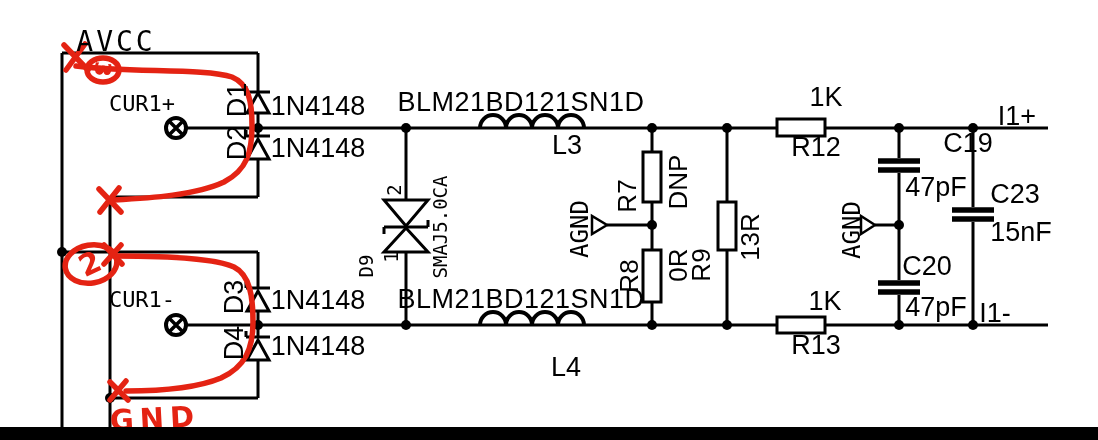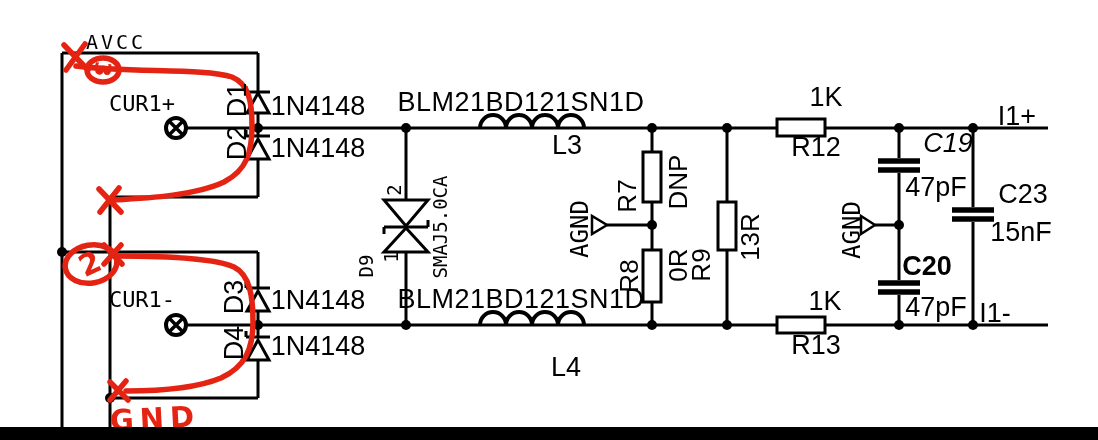--- a/index.html
+++ b/index.html
@@ -7,21 +7,21 @@
          font-family:"Liberation Sans",sans-serif;}
   #wires{position:absolute;left:0;top:0;}
   .lbl{position:absolute;white-space:nowrap;color:#000;transform:translate(-50%,-50%);
        font-family:"Liberation Sans",sans-serif;font-size:27px;line-height:1;}
   .mono{font-family:"DejaVu Sans Mono",monospace;}
   .rot{transform:translate(-50%,-50%) rotate(-90deg);}
   .s19{font-size:19px;}
   .s22{font-size:22px;}
   .s24{font-size:24px;}
   .s26{font-size:26px;}
-  .s28{font-size:20px;letter-spacing:3px;}
+  .s28{font-size:28px;letter-spacing:3px;}
   .ls05{letter-spacing:.5px;text-align:right;}
   .red{color:#e42313;font-weight:bold;font-family:"DejaVu Sans",sans-serif;}
   .ann3{font-size:22px;transform:translate(-50%,-50%) rotate(95deg);}
   .ann2{font-size:30px;transform:translate(-50%,-50%) rotate(-25deg);}
   .anngnd{font-size:29px;letter-spacing:6px;transform:translate(-50%,-50%) rotate(-3deg);}
   #blackbar{position:absolute;left:0;top:427px;width:1098px;height:13px;background:#000;}
 </style>
 </head>
 <body>
 
@@ -160,25 +160,25 @@
 <div class="lbl s26 rot" style="left:750px;top:237px;">13R</div>
 
 <div class="lbl mono s24 rot" style="left:580px;top:229px;">AGND</div>
 <div class="lbl mono s24 rot" style="left:852px;top:230px;">AGND</div>
 
 <div class="lbl" style="left:826px;top:97px;">1K</div>
 <div class="lbl" style="left:816px;top:147px;">R12</div>
 <div class="lbl" style="left:825px;top:301px;">1K</div>
 <div class="lbl" style="left:816px;top:345px;">R13</div>
 
-<div class="lbl" style="left:948px;top:143px;font-style:italic;">C19</div>
+<div class="lbl" style="left:968px;top:143px;">C19</div>
 <div class="lbl" style="left:936px;top:187px;">47pF</div>
-<div class="lbl" style="left:927px;top:266px;font-weight:bold;">C20</div>
+<div class="lbl" style="left:927px;top:266px;">C20</div>
 <div class="lbl" style="left:936px;top:307px;">47pF</div>
-<div class="lbl" style="left:1015px;top:194px;margin-left:8px;">C23</div>
+<div class="lbl" style="left:1015px;top:194px;">C23</div>
 <div class="lbl" style="left:1021px;top:232px;">15nF</div>
 
 <div class="lbl" style="left:1017px;top:116px;text-align:center;">I1+</div>
 <div class="lbl" style="left:995px;top:313px;">I1-</div>
 
 <div class="lbl red ann3" style="left:102px;top:69px;">3</div>
 <div class="lbl red ann2" style="left:90px;top:264px;">2</div>
 <div class="lbl red anngnd" style="left:155px;top:419px;">GND</div>
 
 <div id="blackbar"></div>

